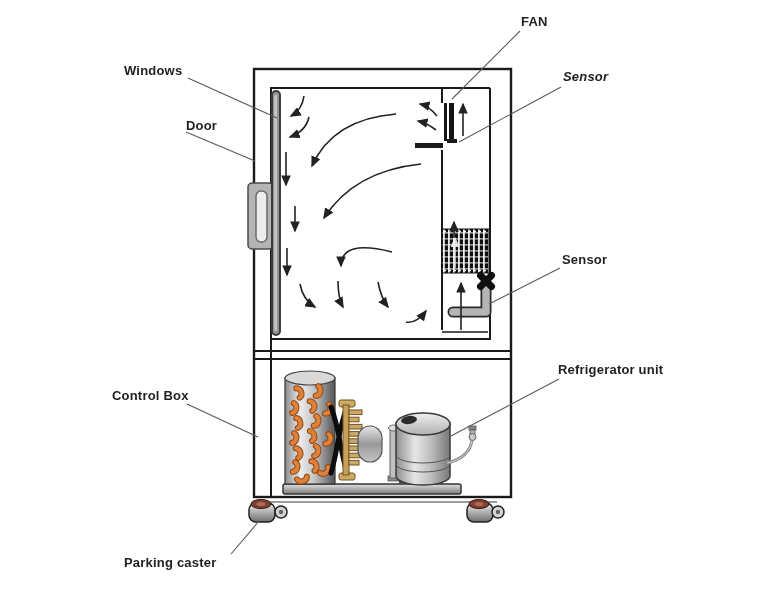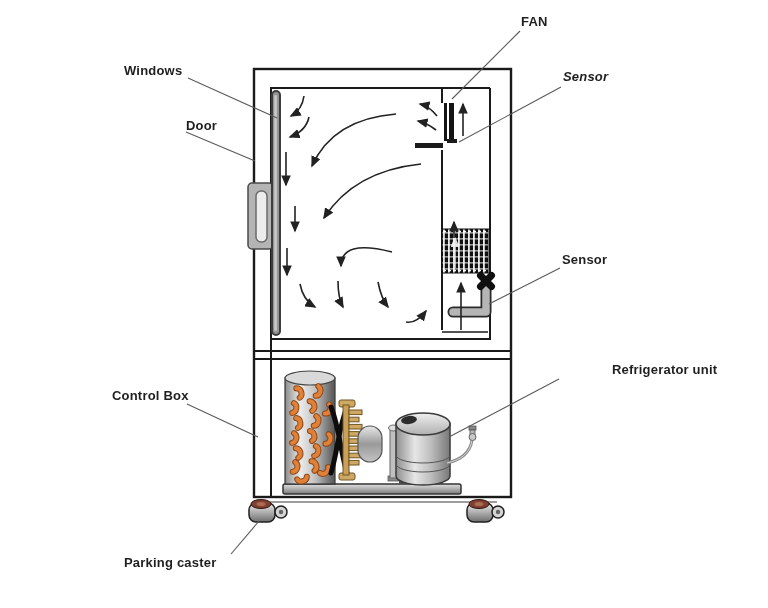--- a/index.html
+++ b/index.html
@@ -7,21 +7,21 @@
          font-family:"Liberation Sans",sans-serif;}
   .art{position:absolute;left:0;top:0;}
   .lbl{position:absolute;font-size:13px;font-weight:600;color:#1f1f1f;white-space:nowrap;
        letter-spacing:.2px;}
   .lbl-windows{left:124px;top:63px;}
   .lbl-door{left:152px;top:118px;padding-left:34px;}
   .lbl-fan{left:521px;top:14px;}
   .lbl-sensor{left:563px;top:69px;font-style:italic;}
   .lbl-heater{left:562px;top:252px;}
   .lbl-control-box{left:112px;top:388px;text-align:right;}
-  .lbl-refrigerator-unit{left:584px;top:362px;padding-left:28px;}
+  .lbl-refrigerator-unit{left:530px;top:362px;padding-left:28px;}
   .lbl-parking-caster{left:124px;top:555px;}
 </style>
 </head>
 <body>
 
 <div class="stage">
 
 <svg class="art" width="768" height="608" viewBox="0 0 768 608">
   <defs>
     <marker id="ah" markerWidth="7" markerHeight="6" refX="6" refY="3" orient="auto">

